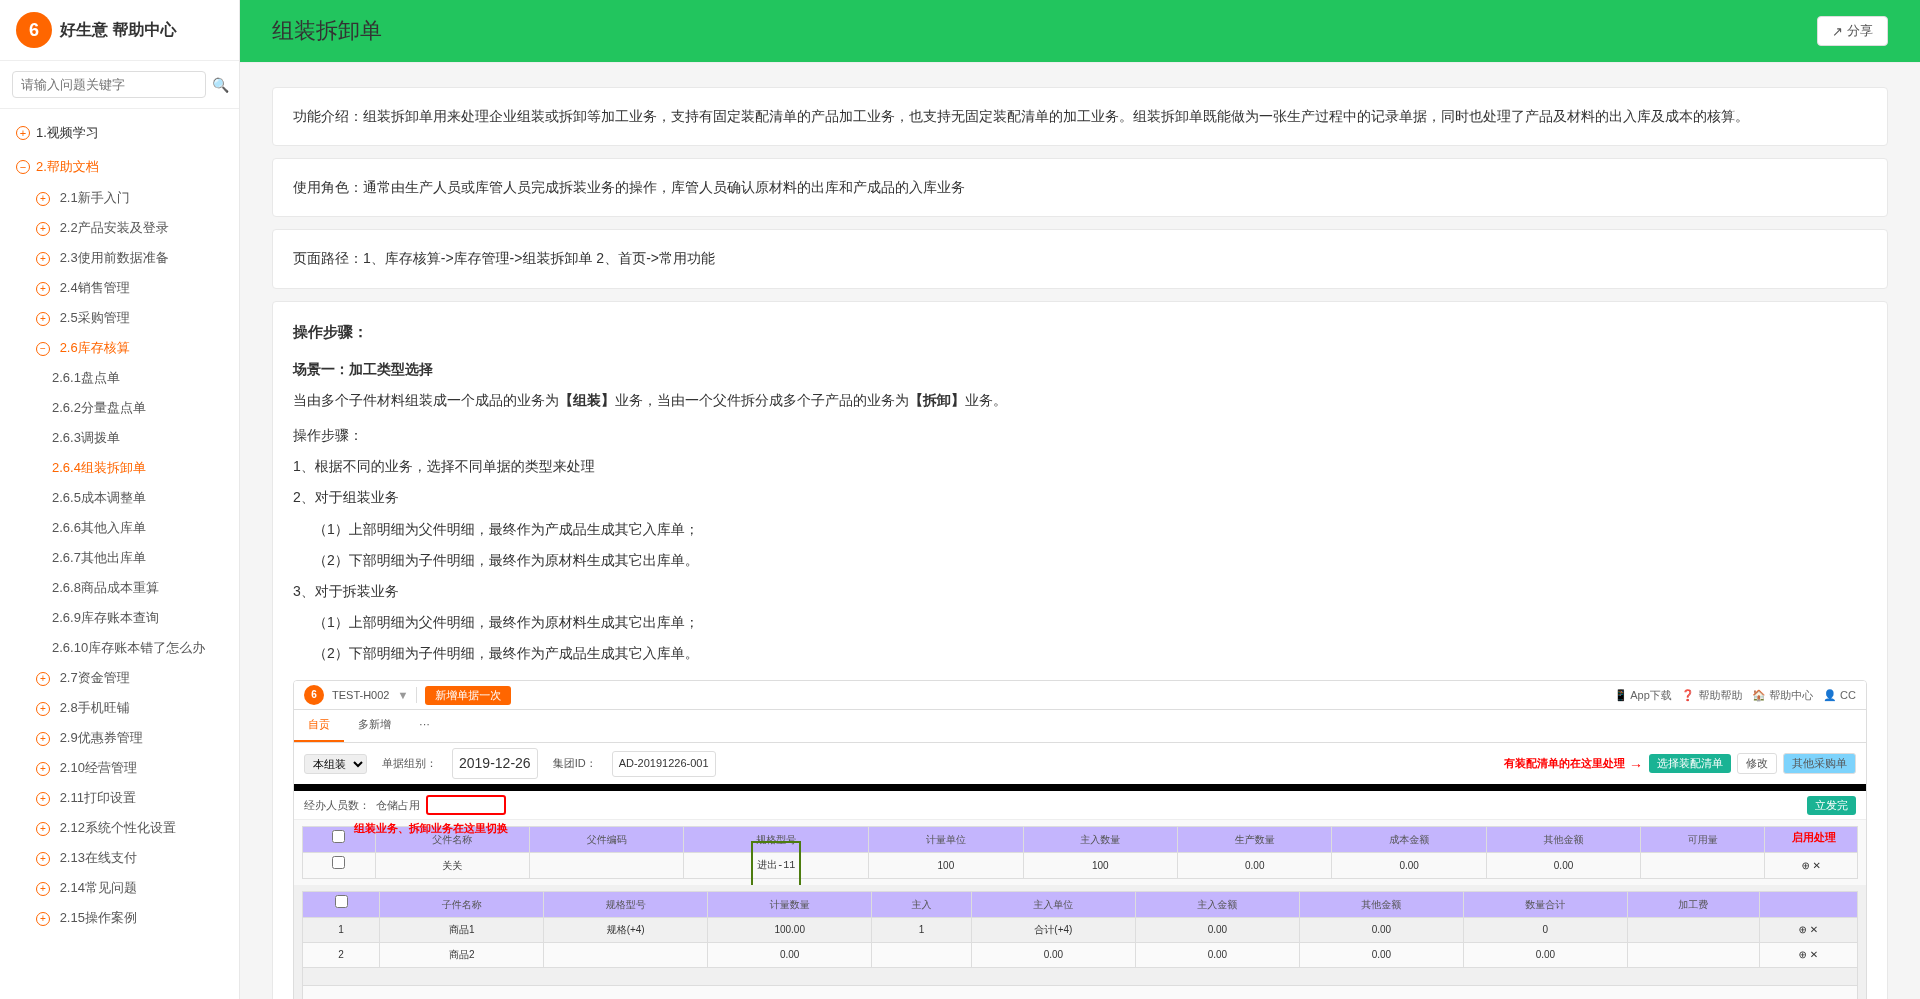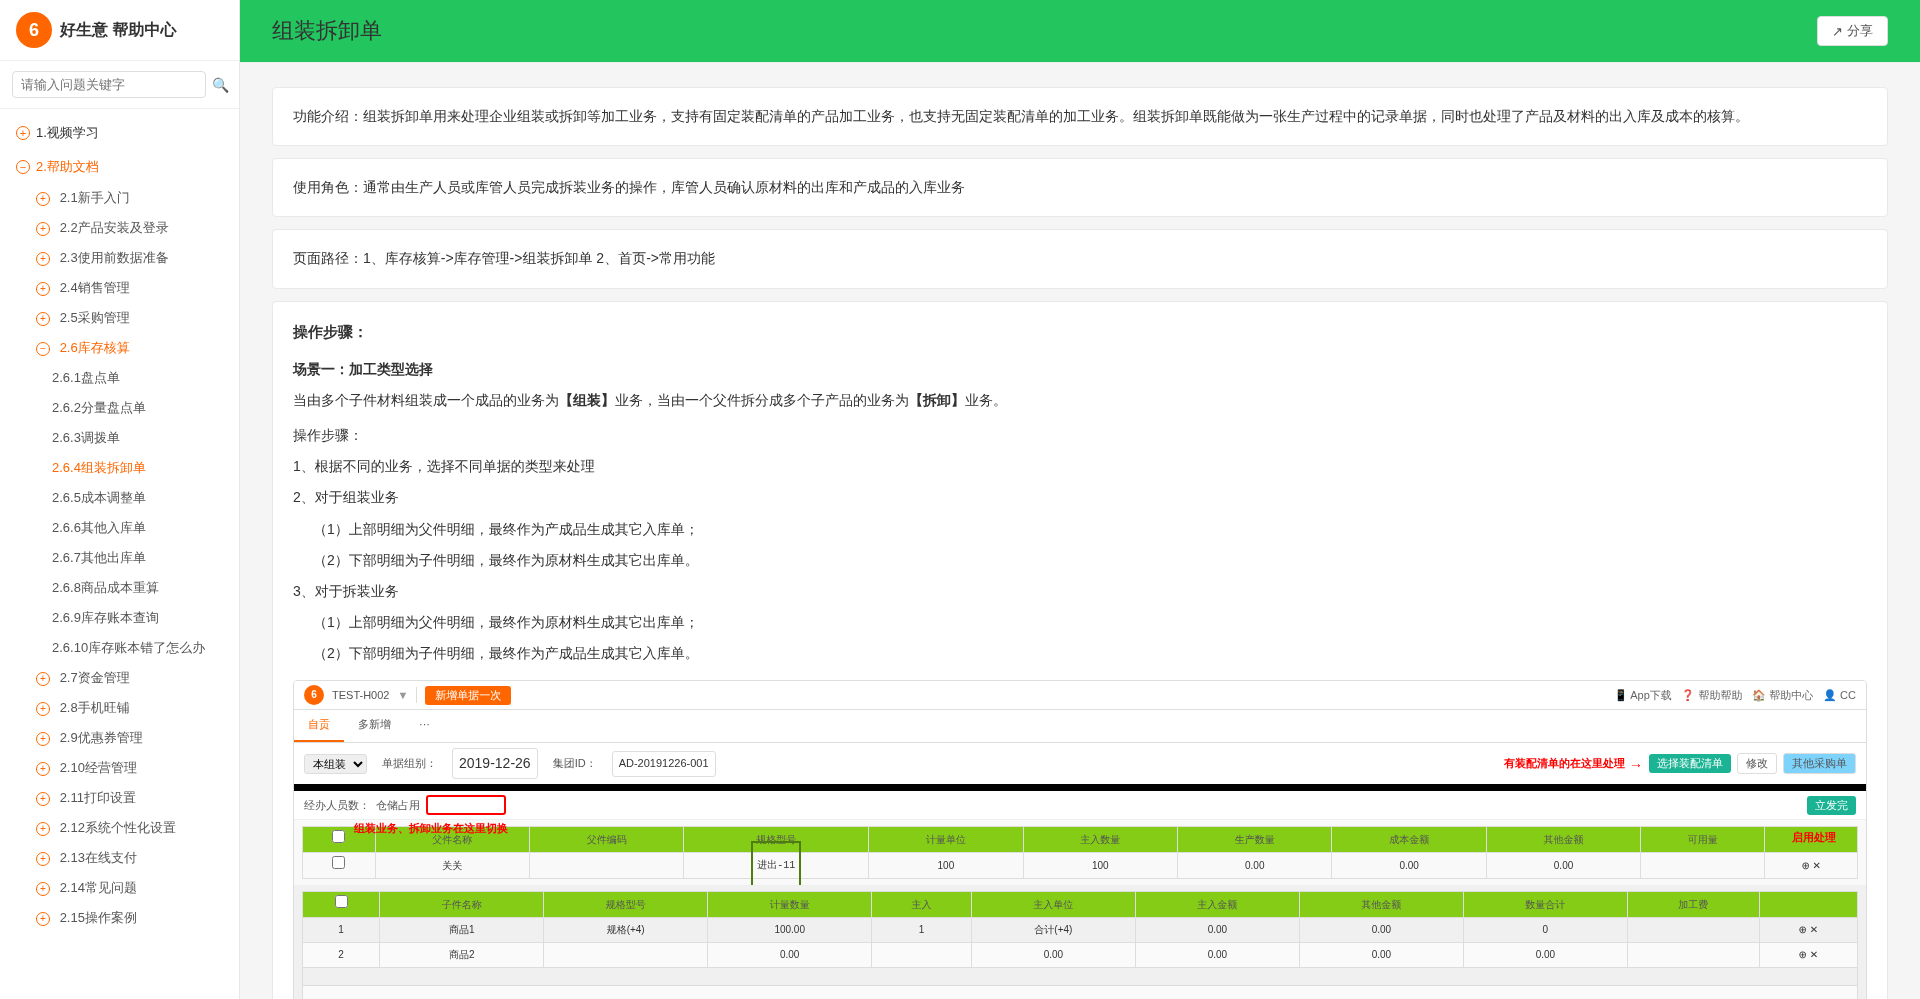--- a/index.html
+++ b/index.html
@@ -175,21 +175,21 @@
     .indent-1 { padding-left: 20px; }
 
     .screenshot-container {
       margin-top: 16px;
       border: 1px solid #ddd;
       border-radius: 4px;
       overflow: hidden;
     }
 
     .ss-table { width: 100%; border-collapse: collapse; font-size: 10px; }
-    .ss-table th { background: #84cc16; padding: 3px 5px; border: 1px solid #ddd; text-align: center; color: #555; font-weight: normal; }
+    .ss-table th { background: #c4b5fd; padding: 3px 5px; border: 1px solid #ddd; text-align: center; color: #555; font-weight: normal; }
     .ss-table td { padding: 3px 5px; border: 1px solid #ddd; text-align: center; color: #333; }
     .ss-table tr:nth-child(even) td { background: #fafafa; }
   </style>
 </head>
 <body>
 
 <div class="sidebar">
   <div class="sidebar-logo">
     <div class="logo-circle">
       <span>6</span>

